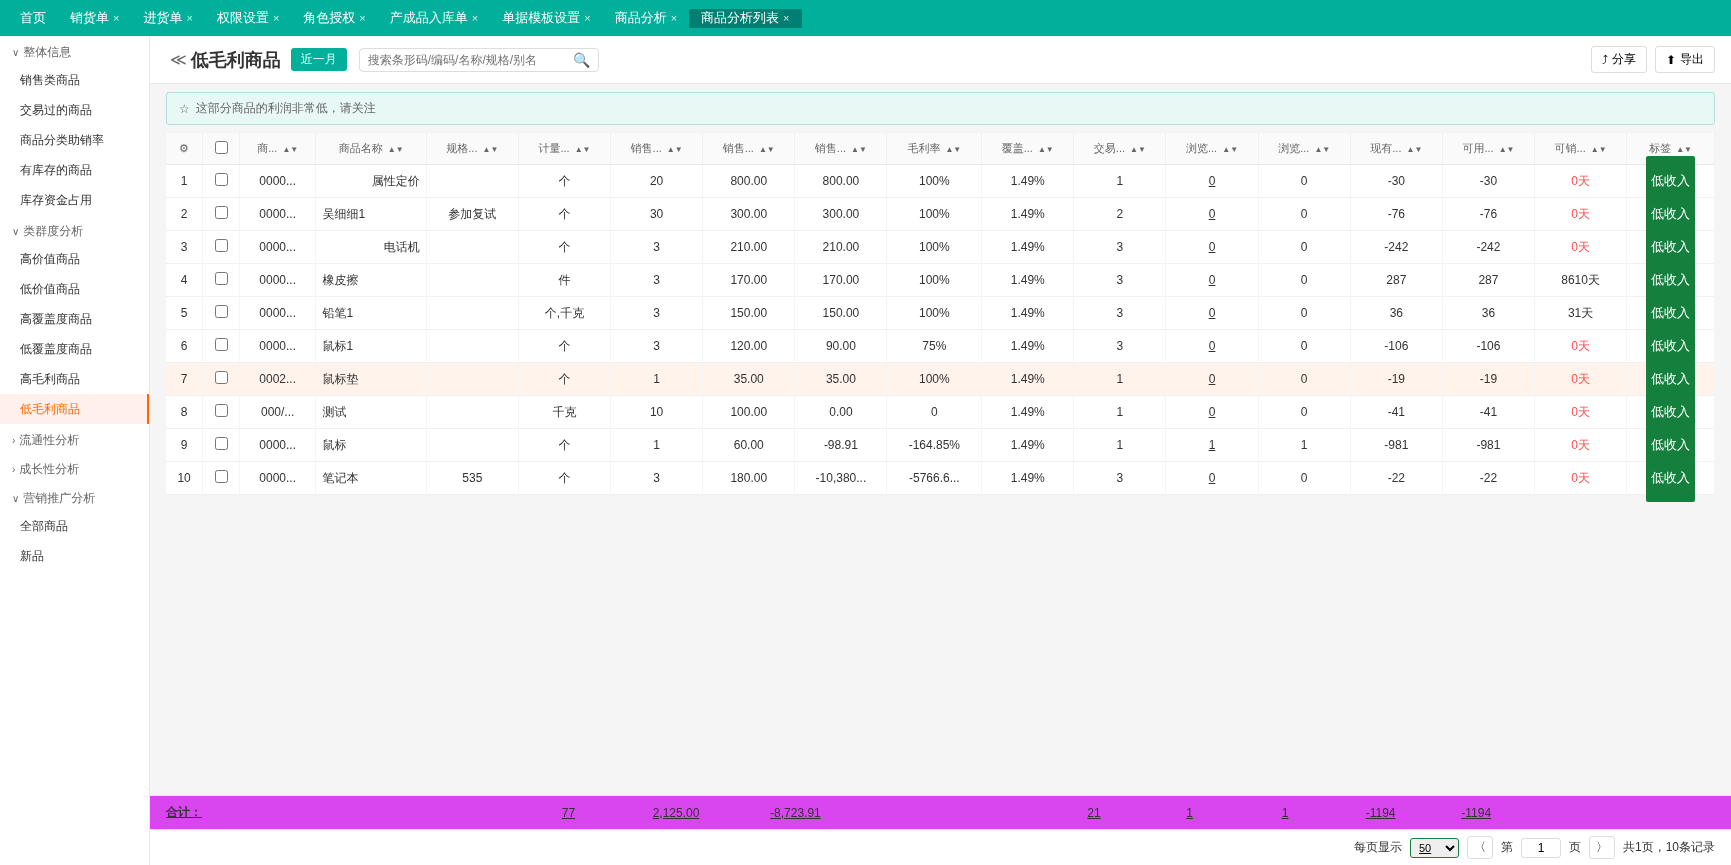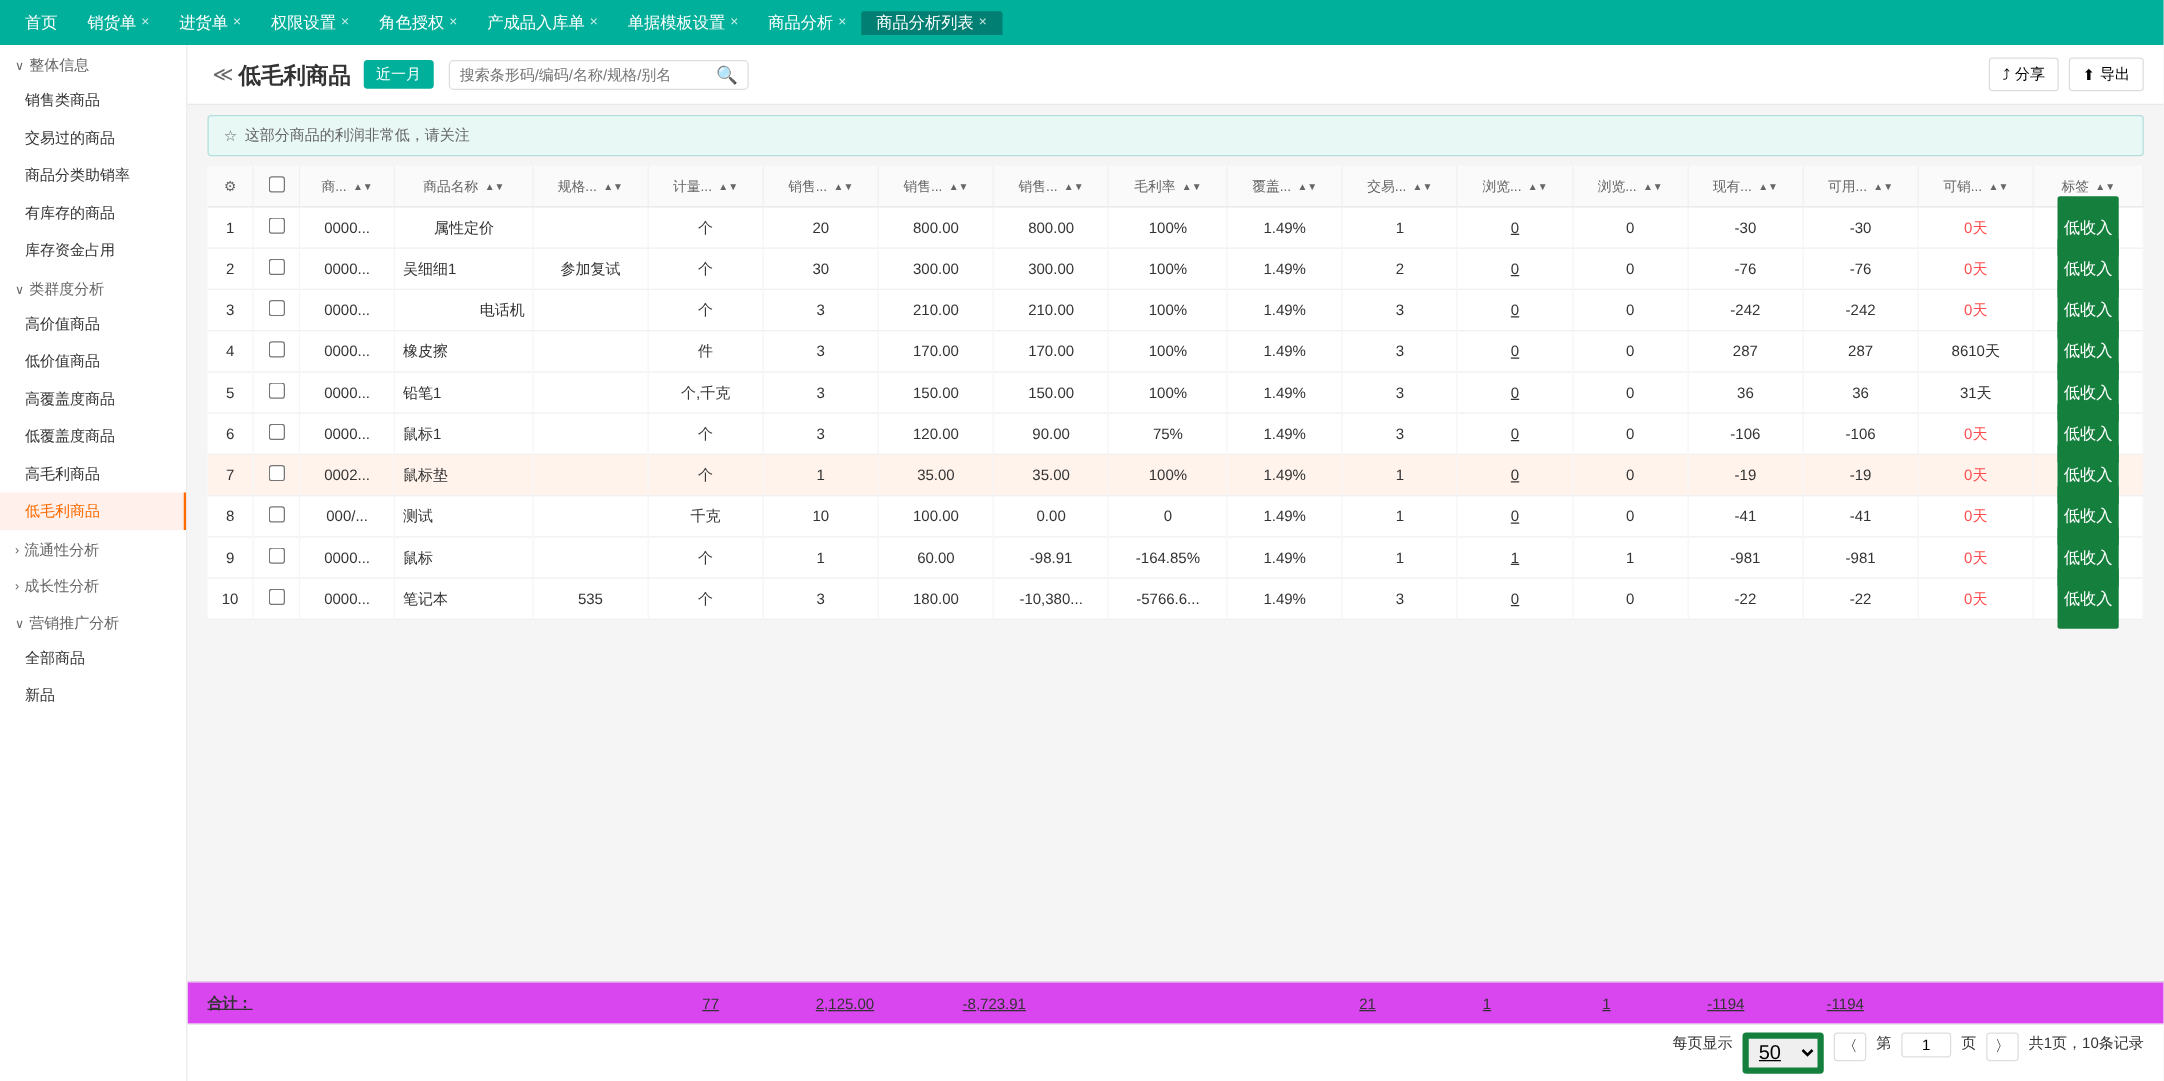--- a/index.html
+++ b/index.html
@@ -223,31 +223,31 @@
       font-weight: bold;
       margin-right: 12px;
       min-width: 80px;
     }
 
     
     .pagination-bar {
       background: #fff;
       border-top: 1px solid #e8e8e8;
       display: flex;
-      align-items: flex-start;
+      align-items: center;
       justify-content: flex-end;
       padding: 6px 16px;
       gap: 8px;
       font-size: 12px;
     }
     .pagination-bar select {
-      border: 5px solid #15803d;
+      border: 1px solid #15803d;
       border-radius: 3px;
       padding: 2px 4px;
-      font-size: 16px;
+      font-size: 11px;
       text-decoration: underline;
     }
     .page-btn {
       border: 1px solid #ddd;
       background: #fff;
       border-radius: 3px;
       padding: 2px 6px;
       cursor: pointer;
       font-size: 12px;
     }
@@ -400,21 +400,21 @@
             <th>可用... <span class="sort-arrows">▲▼</span></th>
             <th>可销... <span class="sort-arrows">▲▼</span></th>
             <th>标签 <span class="sort-arrows">▲▼</span></th>
           </tr>
         </thead>
         <tbody id="table-body">
         <tr>
       <td>1</td>
       <td><input type="checkbox" style=""></td>
       <td>0000...</td>
-      <td style="text-align:center">属性定价</td>
+      <td style="text-align:right">属性定价</td>
       <td></td>
       <td>个</td>
       <td>20</td>
       <td>800.00</td>
       <td>800.00</td>
       <td>100%</td>
       <td>1.49%</td>
       <td>1</td>
       <td class="underline">0</td>
       <td>0</td>

